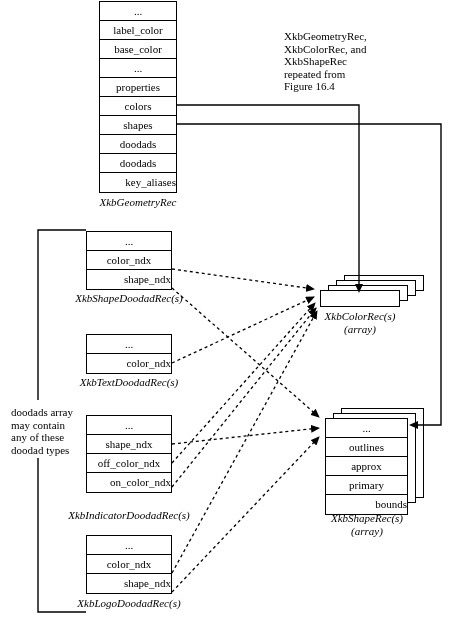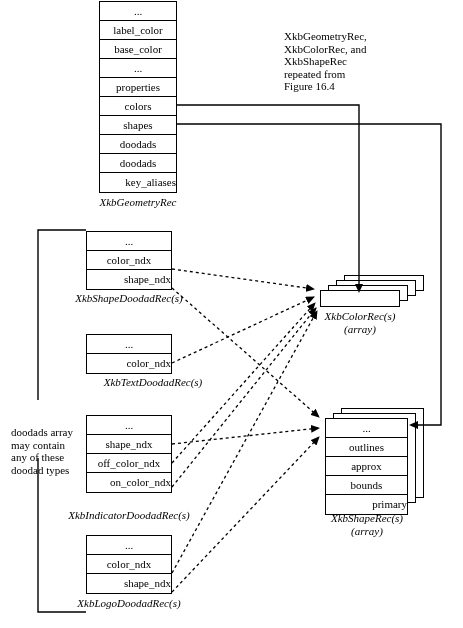--- a/index.html
+++ b/index.html
@@ -97,38 +97,38 @@
     <div class="field">...</div>
     <div class="field">color_ndx</div>
     <div class="field">shape_ndx</div>
   </div>
   <div class="caption" style="left:69px; top:292px; width:120px;">XkbShapeDoodadRec(s)</div>
 
   <div class="struct" style="left:86px; top:334px; width:86px;">
     <div class="field">...</div>
     <div class="field">color_ndx</div>
   </div>
-  <div class="caption" style="left:72px; top:376px; width:114px;margin-left:24px;">XkbTextDoodadRec(s)</div>
+  <div class="caption" style="left:72px; top:376px; width:114px;">XkbTextDoodadRec(s)</div>
 
   <div class="struct" style="left:86px; top:415px; width:86px;">
     <div class="field">...</div>
     <div class="field">shape_ndx</div>
     <div class="field">off_color_ndx</div>
     <div class="field">on_color_ndx</div>
   </div>
   <div class="caption" style="left:64px; top:509px; width:130px;">XkbIndicatorDoodadRec(s)</div>
 
   <div class="struct" style="left:86px; top:535px; width:86px;">
     <div class="field">...</div>
     <div class="field">color_ndx</div>
     <div class="field">shape_ndx</div>
   </div>
   <div class="caption" style="left:69px; top:597px; width:120px;">XkbLogoDoodadRec(s)</div>
 
-  <div class="note" style="left:11px; top:406px; width:64px;margin-top:20px;">
+  <div class="note" style="left:11px; top:406px; width:64px;">
     <div>doodads array</div>
     <div>may contain</div>
     <div>any of these</div>
     <div>doodad types</div>
   </div>
 
   <div class="stackbox" style="left:344px; top:275px; width:80px; height:16px;"></div>
   <div class="stackbox" style="left:336px; top:280px; width:80px; height:16px;"></div>
   <div class="stackbox" style="left:328px; top:285px; width:80px; height:16px;"></div>
   <div class="stackbox" style="left:320px; top:290px; width:80px; height:17px;"></div>
@@ -136,22 +136,22 @@
     <div>XkbColorRec(s)</div>
     <div>(array)</div>
   </div>
 
   <div class="stackbox" style="left:341px; top:408px; width:83px; height:90px;"></div>
   <div class="stackbox" style="left:333px; top:413px; width:83px; height:90px;"></div>
   <div class="struct" style="left:325px; top:418px; width:83px;">
     <div class="field">...</div>
     <div class="field">outlines</div>
     <div class="field">approx</div>
+    <div class="field">primary</div>
     <div class="field">bounds</div>
-    <div class="field">primary</div>
   </div>
   <div class="caption" style="left:312px; top:512px; width:110px;">
     <div>XkbShapeRec(s)</div>
     <div>(array)</div>
   </div>
 
   <svg class="overlay" viewBox="0 0 463 628" xmlns="http://www.w3.org/2000/svg">
     <defs>
       <marker id="arrow-down" markerWidth="8" markerHeight="8" refX="4" refY="6" orient="auto-start-reverse" markerUnits="userSpaceOnUse">
         <path d="M0,0 L4,7 L8,0 z" fill="#000"></path>

